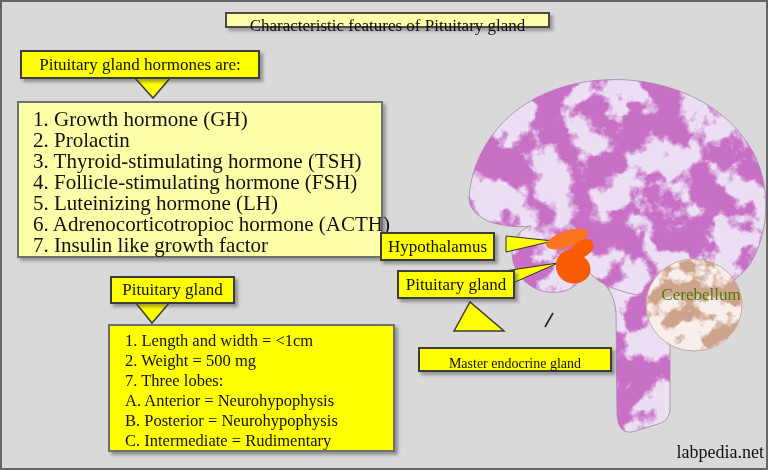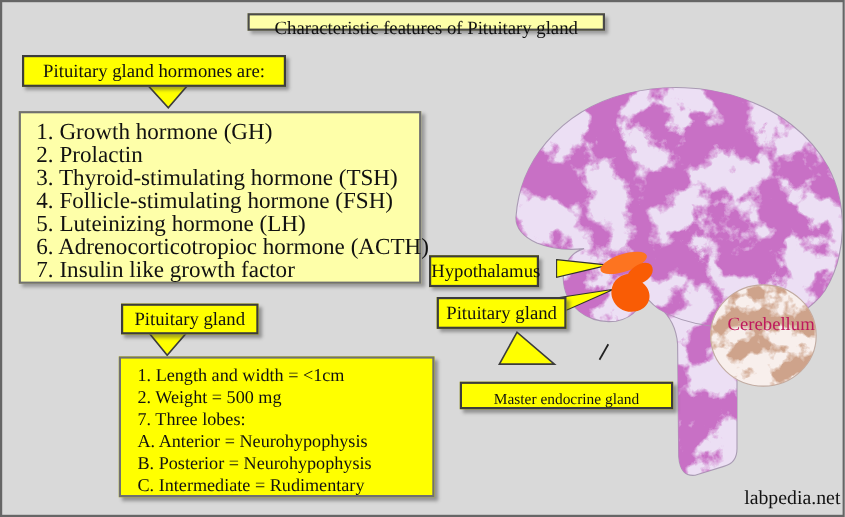--- a/index.html
+++ b/index.html
@@ -22,24 +22,24 @@
     text-align:left;border-color:#707070;
   }
   .line{white-space:nowrap;}
   #title-box{left:223px;top:10px;width:325px;height:16px;line-height:24px;font-size:17px;}
   #hormones-callout{left:18px;top:48px;width:240px;height:29px;line-height:25px;font-size:17px;}
   #hormone-list{left:15px;top:99px;width:366px;height:157px;padding:6px 0 0 14px;font-size:21px;}
   #hormone-list .line{line-height:21px;}
   #pituitary-callout-left{left:108px;top:274px;width:125px;height:28px;line-height:24px;font-size:17px;}
   #details-box{left:106px;top:322px;width:287px;height:128px;padding:5px 0 0 15px;font-size:16.5px;}
   #details-box .line{line-height:20px;}
-  #hypothalamus-label{left:388px;top:230px;width:100px;height:29px;line-height:25px;font-size:17px;}
+  #hypothalamus-label{left:378px;top:230px;width:115px;height:29px;line-height:25px;font-size:17px;}
   #pituitary-label-right{left:395px;top:268px;width:118px;height:29px;line-height:25px;font-size:17px;}
   #master-label{left:416px;top:345px;width:194px;height:25px;line-height:29px;font-size:14px;}
-  #cerebellum-label{left:647px;top:283px;width:104px;font-size:17px;color:#be185d;}
+  #cerebellum-label{left:647px;top:283px;width:104px;font-size:17px;color:#4d7c0f;}
   #watermark{left:656px;top:440px;width:106px;font-size:18px;text-align:right;color:#111;}
 </style>
 </head>
 <body>
 
 <div id="stage">
 
   <svg id="diagram-svg" width="768" height="470" viewBox="0 0 768 470">
     <defs>
       <filter id="fPurple" x="-15%" y="-15%" width="130%" height="130%">

